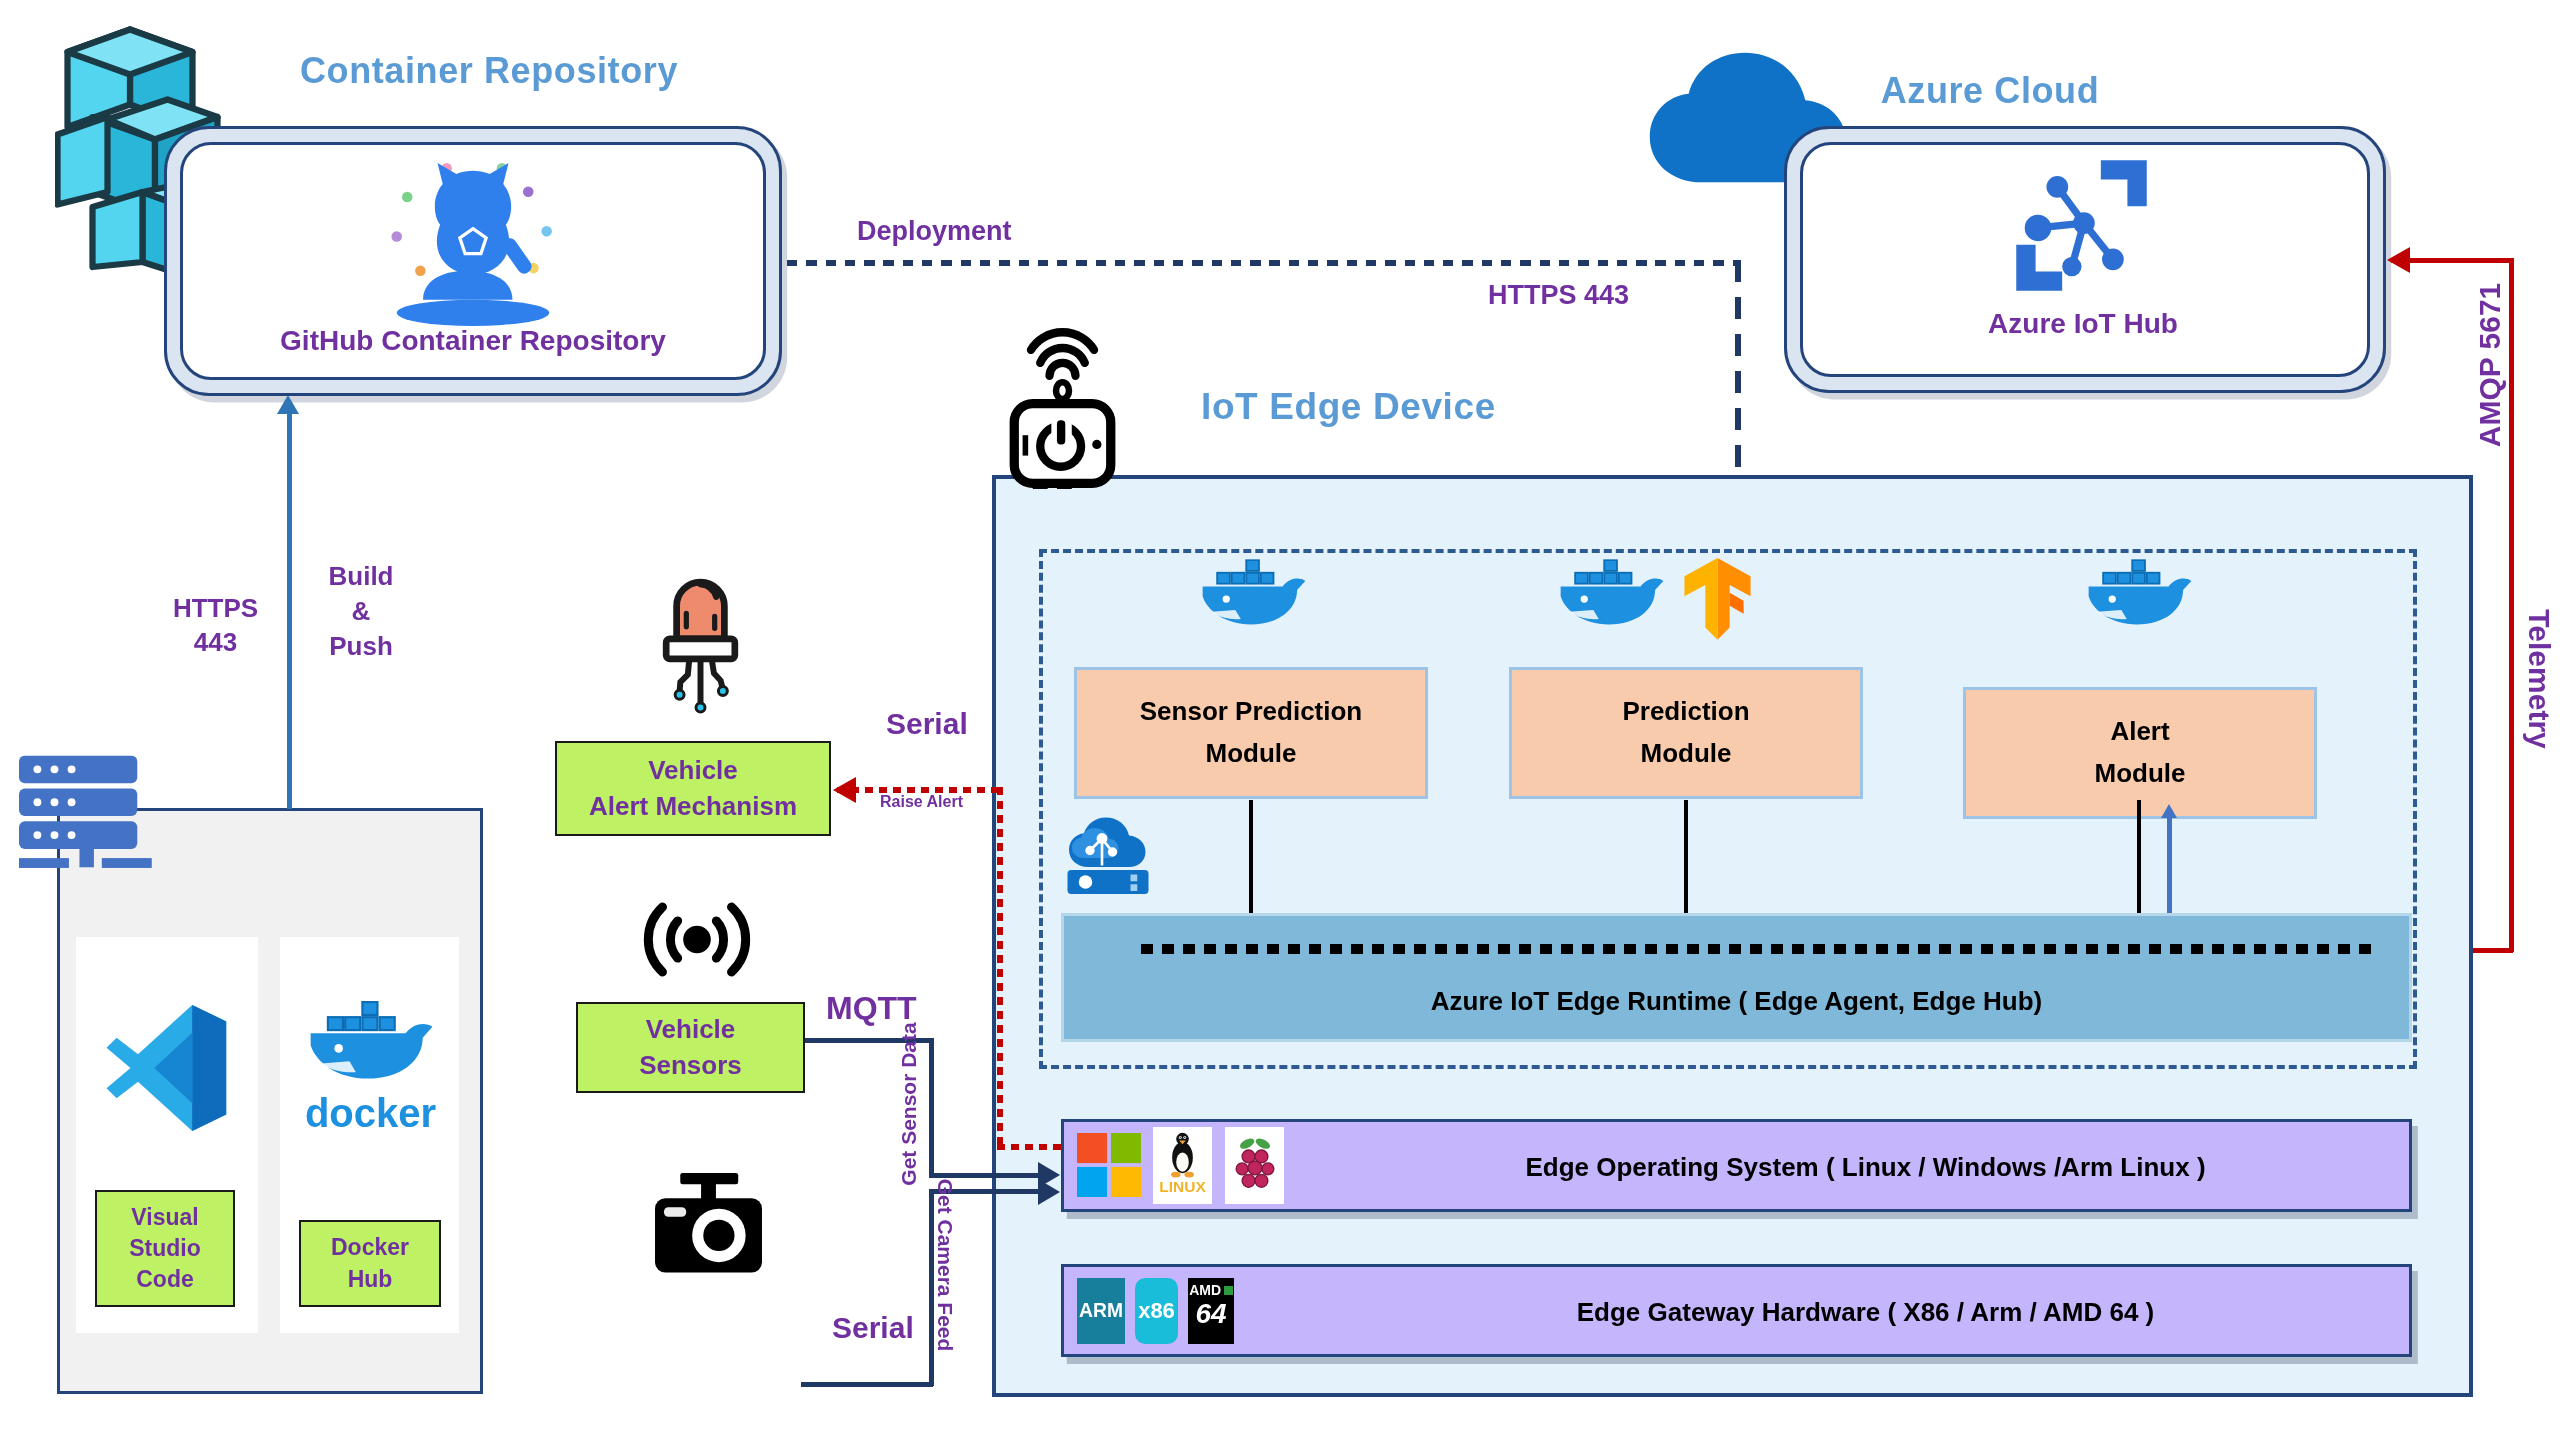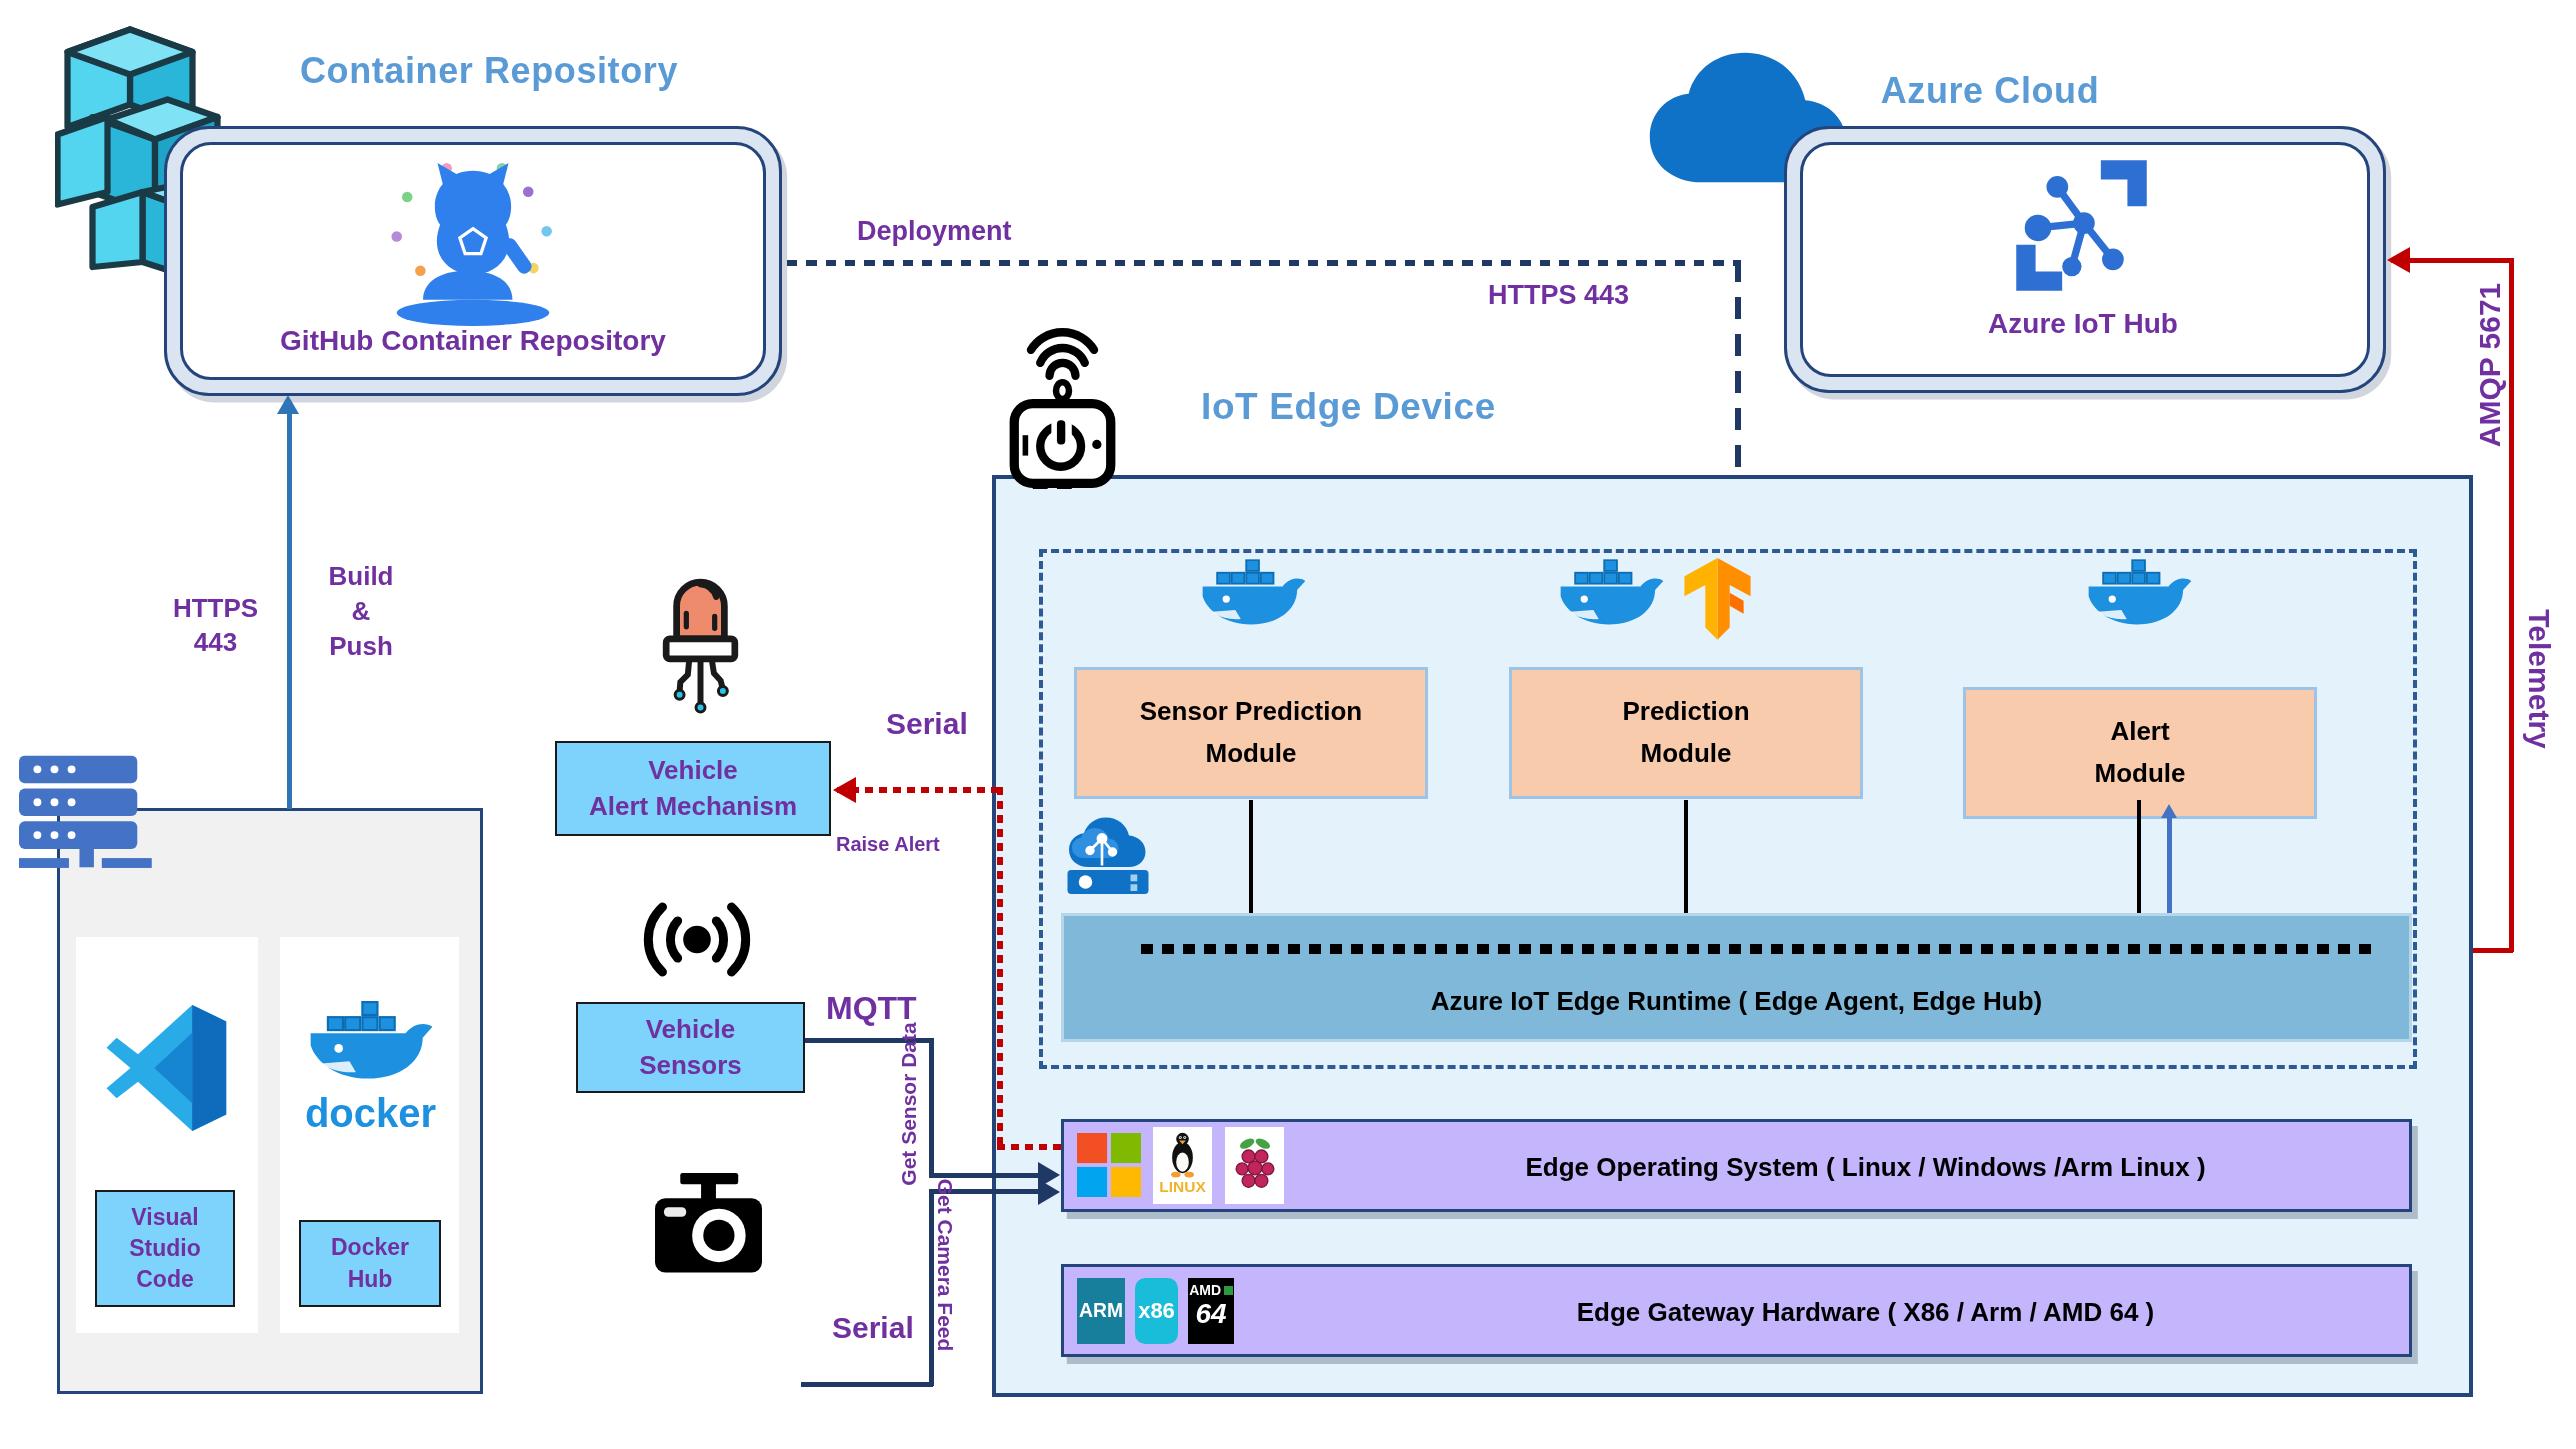--- a/index.html
+++ b/index.html
@@ -12,21 +12,21 @@
   
   .sec-title { color:#5b9bd5; font-weight:600; font-size:36px; letter-spacing:0.6px; }
 
   
   .pill-outer { background:#dbe4f1; border:3.9px solid #24457c; border-radius:45px; box-shadow:5.2px 6.4px 0 rgba(120,135,160,.35); }
   .pill-inner { position:absolute; left:13px; top:13px; right:13px; bottom:13px; background:#ffffff; border:3.2px solid #24457c; border-radius:31px; }
 
   .purple-label { color:#7030a0; font-weight:bold; }
 
   
-  .wbox { background:#7dd3fc; border:3.2px solid #1a1a1a; }
+  .wbox { background:#bef264; border:3.2px solid #1a1a1a; }
 
   
   .main-box { background:#e4f2fb; border:4.5px solid #24457c; }
   .dashed-box { border:4.5px dashed #2e5a94; }
 
   .module-box { background:#f8cbad; border:3.2px solid #9dc3e6; display:flex; align-items:center; justify-content:center; }
   .module-box .t { color:#000; font-weight:bold; font-size:26px; line-height:1.6; text-align:center; white-space:pre-line; }
 
   .runtime-bar { background:#7fb8d9; border:3.9px solid #b5d5e8; }
   .gray-bar { background:#c4b5fd; border:3.9px solid #24457c; box-shadow:5.8px 7px 0 rgba(90,105,130,.4); }
@@ -452,21 +452,21 @@
   </span>
   <div class="abs wbox" style="left:555px; top:741px; width:276px; height:95px; border-width:2.6px; display:flex; align-items:center; justify-content:center;">
     <div class="purple-label ml ctr" style="font-size:26px; line-height:1.35;">Vehicle
 Alert Mechanism</div>
   </div>
   <div class="abs purple-label" style="left:886px; top:707px; font-size:30px; font-weight:600;">Serial</div>
   <div class="abs hline dot-red-h" style="left:837px; top:787px; width:164px;"></div>
   <div class="abs vline dot-red-v" style="left:997px; top:787px; height:361px;"></div>
   <div class="abs hline dot-red-h" style="left:997px; top:1144px; width:64px;"></div>
   <div class="abs tri tri-left-red" style="left:833px; top:777px;"></div>
-  <div class="abs purple-label" style="left:836px; top:793px; font-size:20px;margin-top:40px;">Raise Alert</div>
+  <div class="abs purple-label" style="left:880px; top:793px; font-size:16px;">Raise Alert</div>
 
   <span class="abs" style="left:628px; top:894px;">
     <svg width="138" height="91" viewBox="0 0 200 130">
         <use href="#sensor"></use>
       </svg>
   </span>
   <div class="abs wbox" style="left:576px; top:1002px; width:229px; height:91px; border-width:2.6px; display:flex; align-items:center; justify-content:center;">
     <div class="purple-label ml ctr" style="font-size:26px; line-height:1.35;">Vehicle
 Sensors</div>
   </div>

